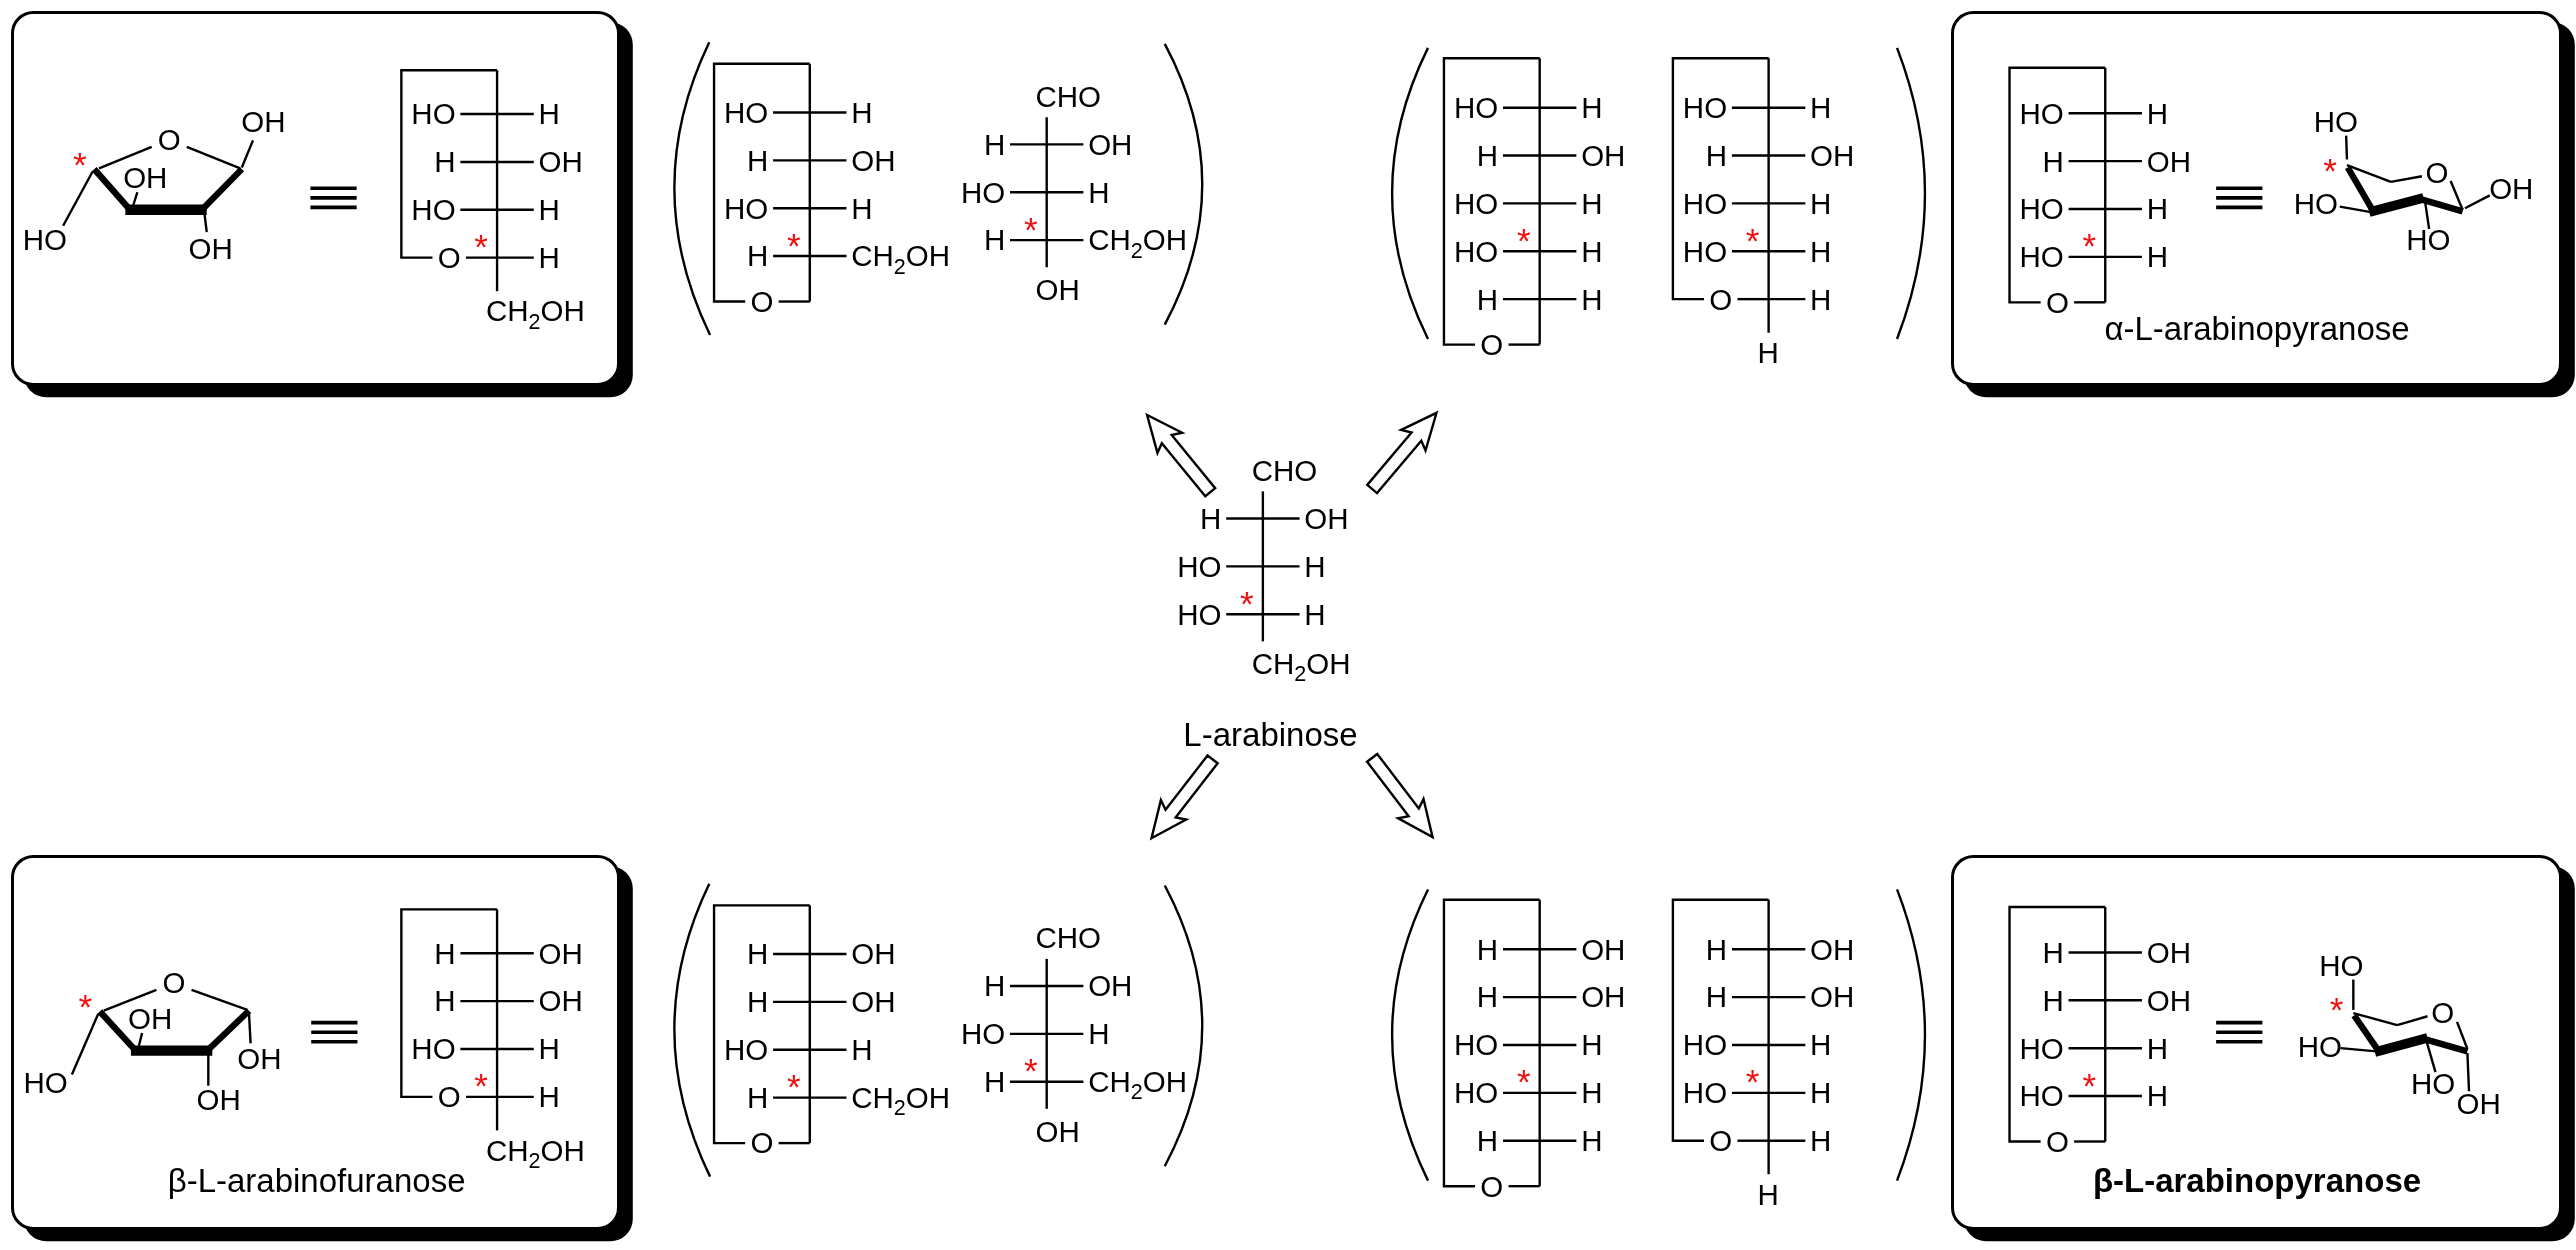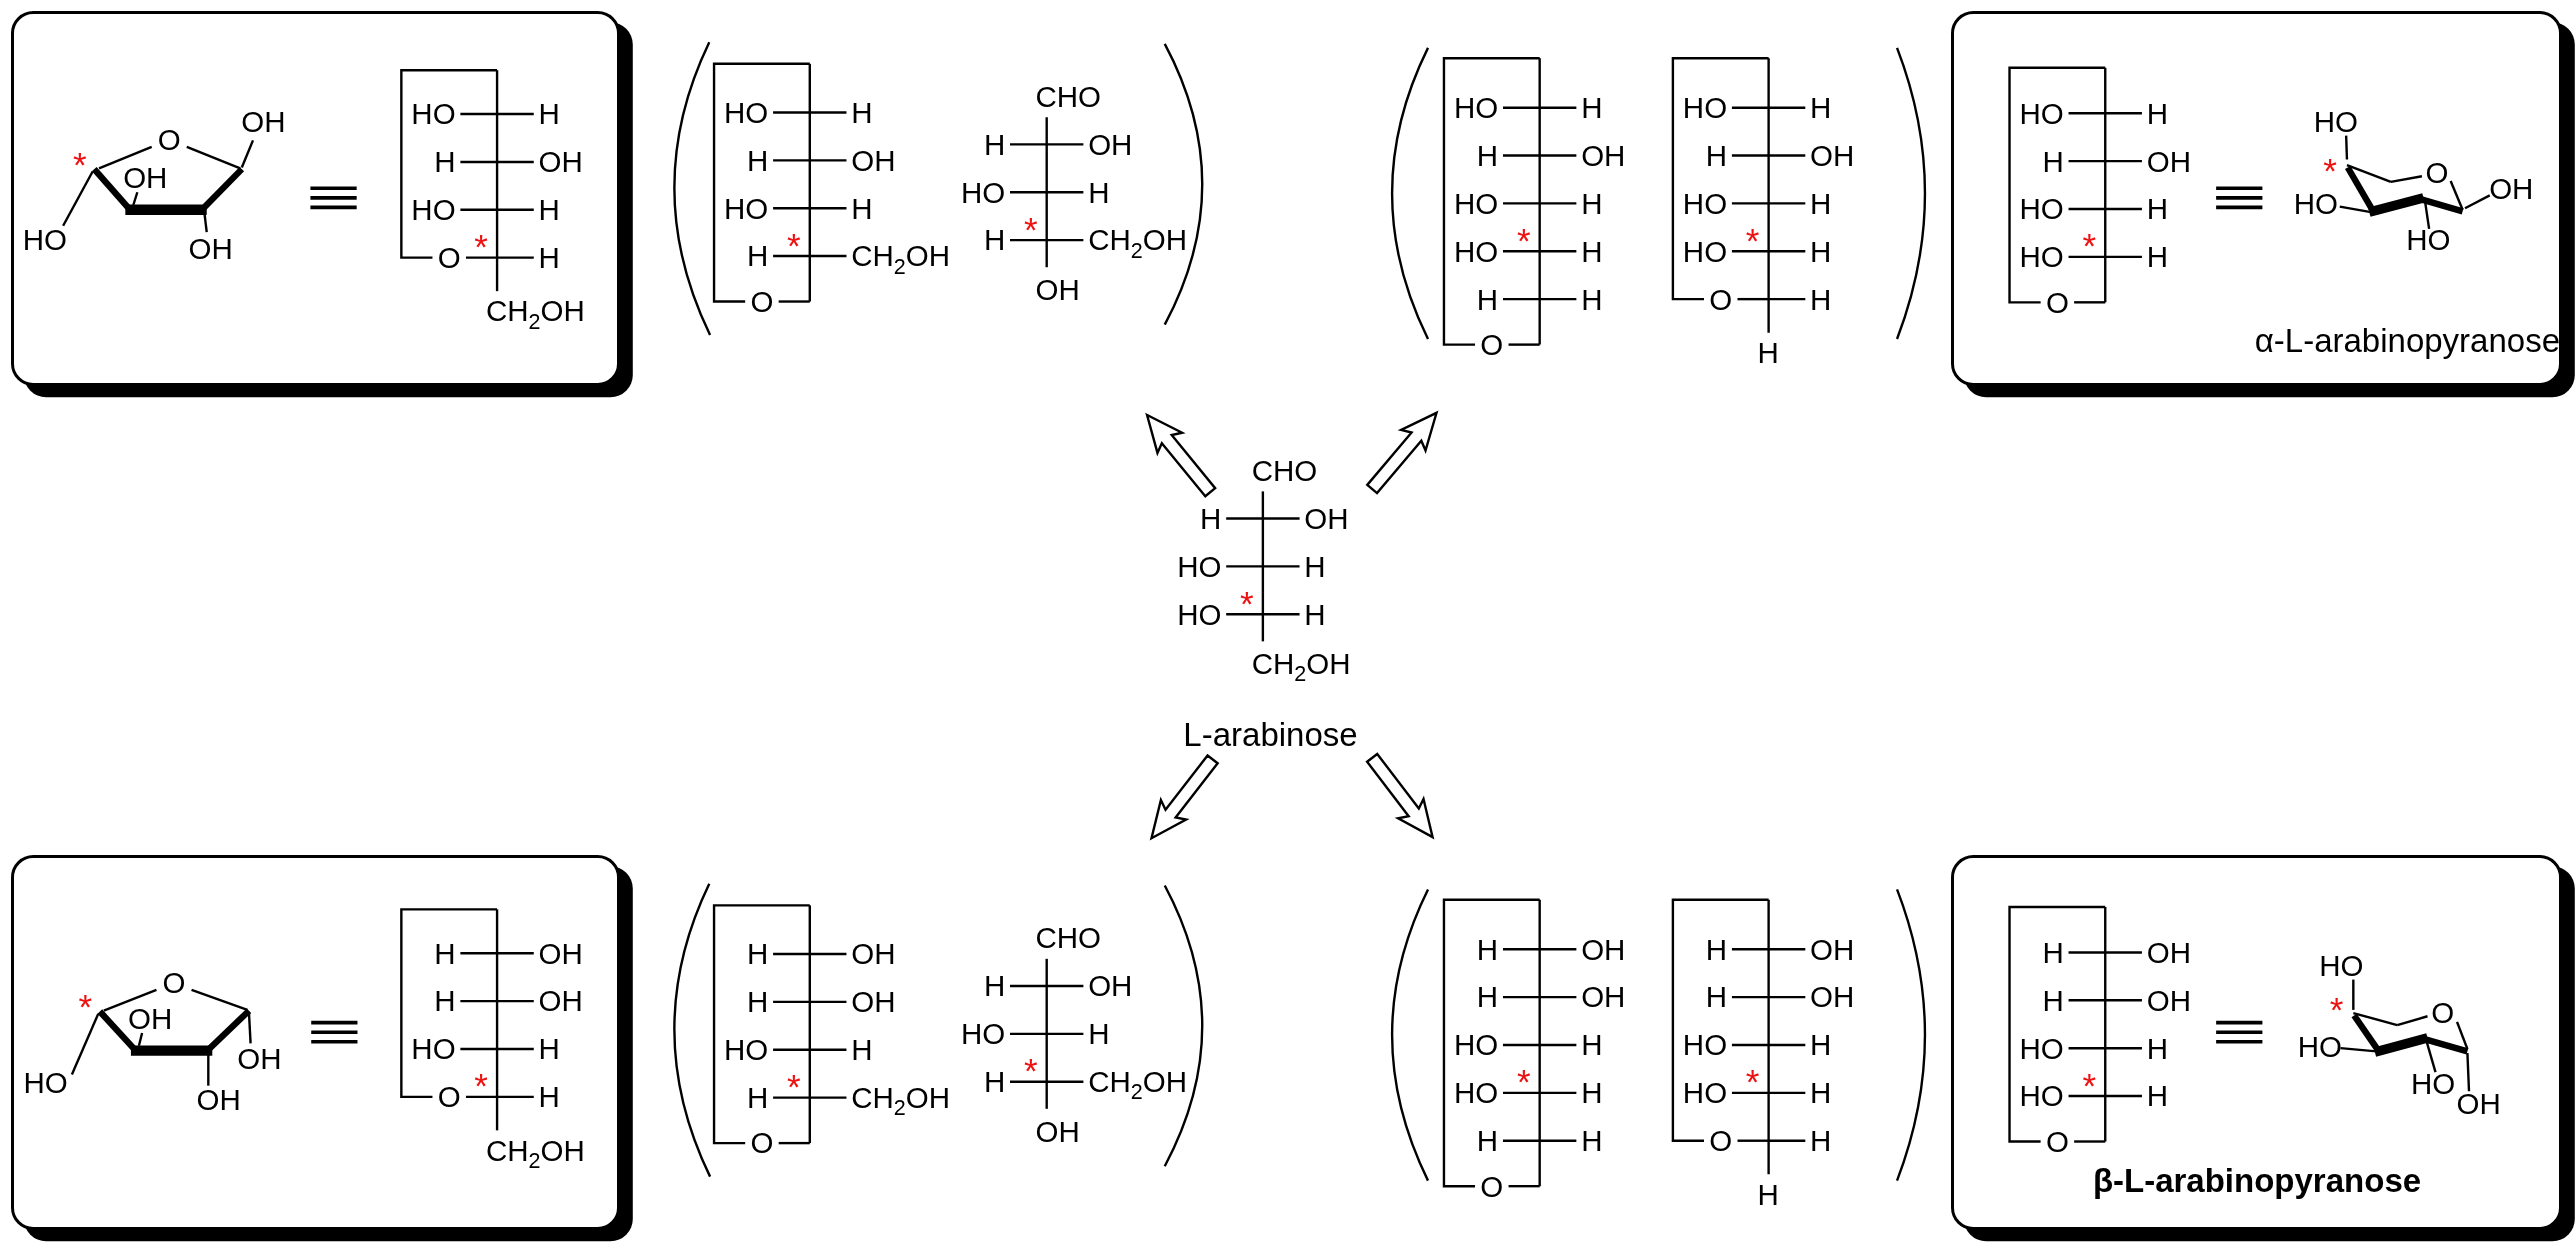--- a/index.html
+++ b/index.html
@@ -6,21 +6,21 @@
   #stage{position:relative;width:2576px;height:1250px;background:#ffffff;overflow:hidden;
          font-family:"Liberation Sans",sans-serif;}
   .box{position:absolute;background:#ffffff;border:3.2px solid #000;border-radius:22.3px;
        box-shadow:12.8px 11.2px 0 #000;box-sizing:border-box;}
   #box-tl{left:11.2px;top:11.2px;width:609px;height:375px;}
   #box-tr{left:1951px;top:11.2px;width:611px;height:375px;}
   #box-bl{left:11.2px;top:855px;width:609px;height:375px;}
   #box-br{left:1951px;top:855px;width:611px;height:375px;}
   .name-label{position:absolute;font-size:33px;color:#000;text-align:center;white-space:nowrap;}
   #lbl-tl{left:13.6px;top:322px;width:606px;}
-  #lbl-tr{left:1954px;top:322px;width:606px;text-align:right;}
+  #lbl-tr{left:1954px;top:310px;width:606px;}
   #lbl-bl{left:13.6px;top:1162px;width:606px;}
   #lbl-br{left:1954px;top:1162px;width:606px;font-weight:bold;}
   #lbl-center{left:1119px;top:716px;width:303px;}
   svg.overlay{position:absolute;left:0;top:0;width:2576px;height:1250px;}
   svg text{font-family:"Liberation Sans",sans-serif;}
   .atom{font-size:37px;fill:#000;}
 </style>
 </head>
 <body>
 
@@ -438,16 +438,17 @@
 
     <g fill="#ffffff" stroke="#000" stroke-width="3" stroke-linejoin="miter">
       <polygon points="0,-8 86,-8 80,-20 125,0 80,20 86,8 0,8" transform="translate(1517,617) rotate(230.7)"></polygon>
       <polygon points="0,-8 86,-8 80,-20 125,0 80,20 86,8 0,8" transform="translate(1720,613) rotate(-49.8)"></polygon>
       <polygon points="0,-8 86,-8 80,-20 125,0 80,20 86,8 0,8" transform="translate(1520,952) rotate(127.8)"></polygon>
       <polygon points="0,-8 86,-8 80,-20 125,0 80,20 86,8 0,8" transform="translate(1720,950) rotate(52.7)"></polygon>
     </g>
   </svg>
 
   <div class="name-label" id="lbl-tr">α-L-arabinopyranose</div>
+  <div class="name-label" id="lbl-bl">β-L-arabinofuranose</div>
   <div class="name-label" id="lbl-br">β-L-arabinopyranose</div>
   <div class="name-label" id="lbl-center">L-arabinose</div>
 </div>
 
 
 </body></html>

